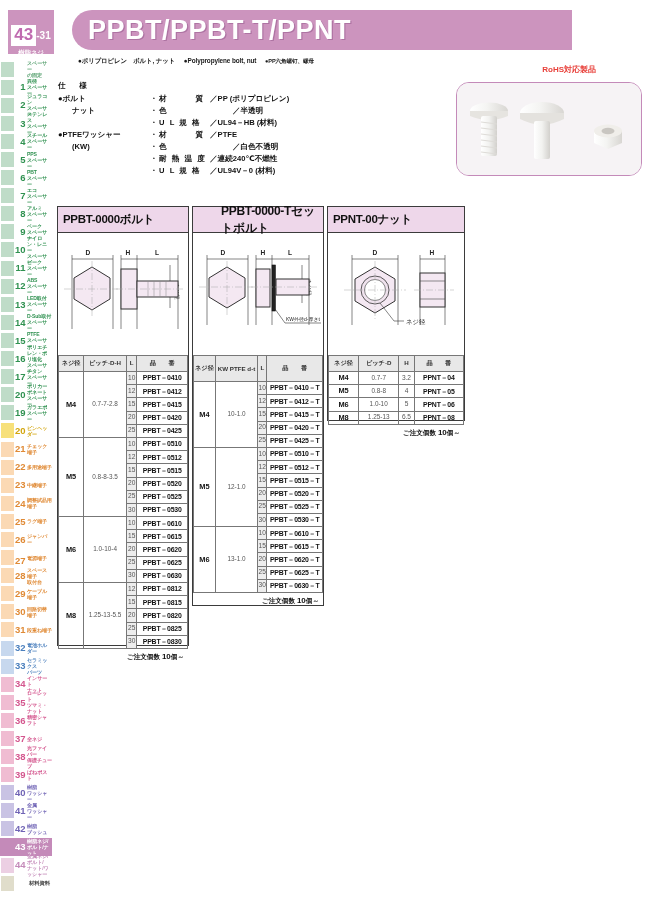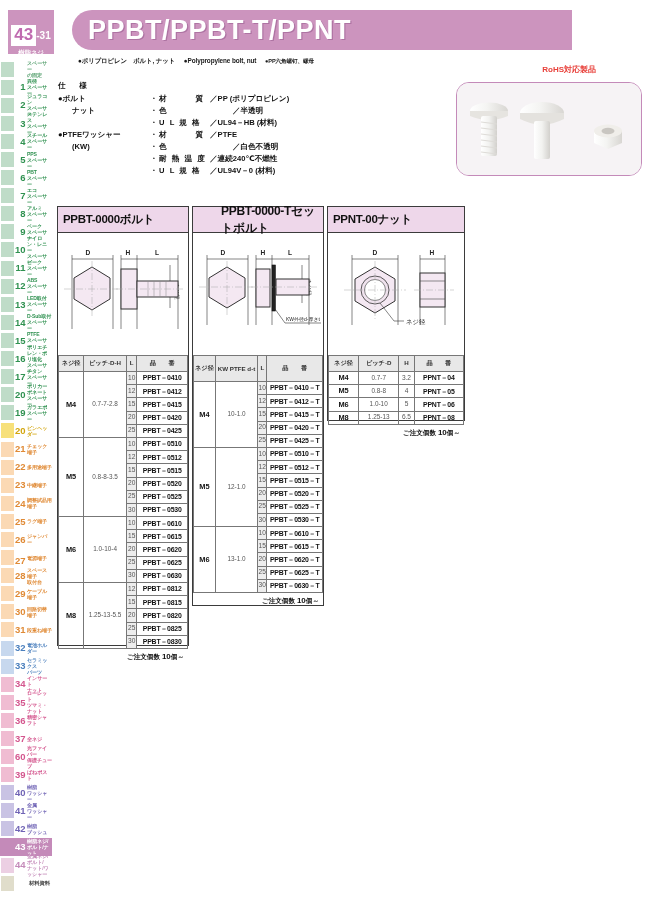--- a/index.html
+++ b/index.html
@@ -471,21 +471,21 @@
       <div class="side-num" style="color: rgb(212, 86, 142);">36</div>
       <div class="side-label" style="color: rgb(212, 86, 142);">精密シャフト</div>
     </div>
     <div class="side-row">
       <div class="side-swatch" style="background: rgb(240, 188, 210);"></div>
       <div class="side-num" style="color: rgb(212, 86, 142);">37</div>
       <div class="side-label" style="color: rgb(212, 86, 142);">全ネジ</div>
     </div>
     <div class="side-row">
       <div class="side-swatch" style="background: rgb(240, 188, 210);"></div>
-      <div class="side-num" style="color: rgb(212, 86, 142);">60</div>
+      <div class="side-num" style="color: rgb(212, 86, 142);">38</div>
       <div class="side-label" style="color: rgb(212, 86, 142);">光ファイバー<br>保護チューブ</div>
     </div>
     <div class="side-row">
       <div class="side-swatch" style="background: rgb(240, 188, 210);"></div>
       <div class="side-num" style="color: rgb(212, 86, 142);">39</div>
       <div class="side-label" style="color: rgb(212, 86, 142);">ばねポスト</div>
     </div>
     <div class="side-row">
       <div class="side-swatch" style="background: rgb(201, 195, 228);"></div>
       <div class="side-num" style="color: rgb(111, 99, 181);">40</div>

